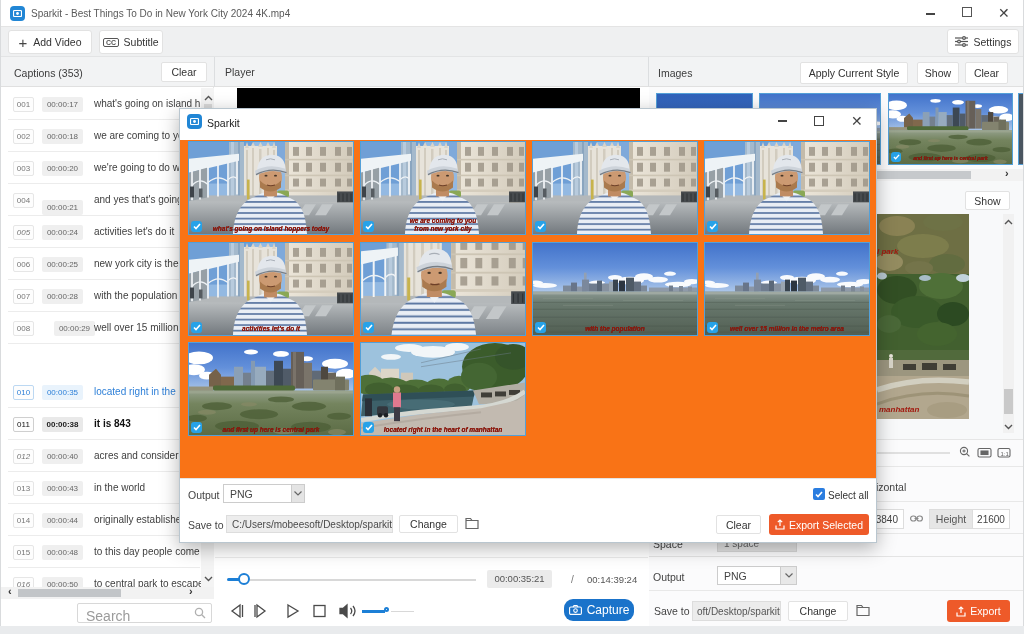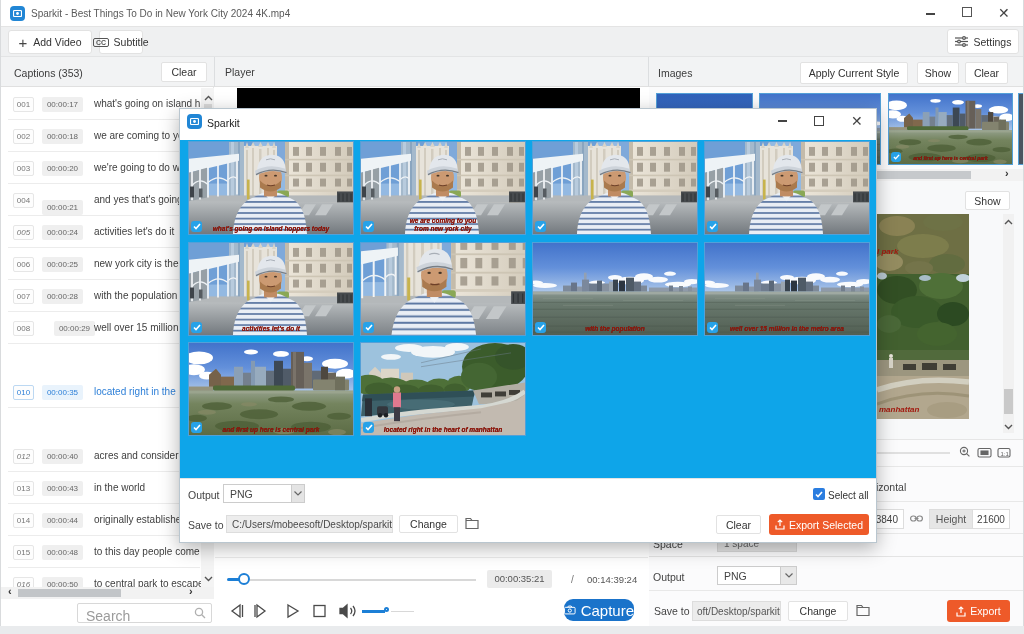--- a/index.html
+++ b/index.html
@@ -315,21 +315,21 @@
       <circle cx="4.5" cy="4.5" r="1.4" fill="#fff"></circle>
     </svg>
 </div>
 <div class="abs" style="left:31px;top:8px;font-size:10px;color:#5a5a5a">Sparkit - Best Things To Do in New York City 2024 4K.mp4</div>
 <div class="abs" style="left:926px;top:13px;width:9px;height:1.5px;background:#444"></div>
 <div class="abs" style="left:962px;top:7px;width:10px;height:10px;border:1.2px solid #555"></div>
 <div class="abs wbtn" style="left:998px;top:5px;font-size:14px">✕</div>
 
 <div class="abs" style="left:0;top:27px;width:1024px;height:30px;background:#eff0f1;border-bottom:1px solid #e3e4e5"></div>
 <div class="btn" style="left:8px;top:30px;width:84px;height:24px"><span style="font-size:15px;font-weight:300;margin-right:6px;color:#444">+</span>Add Video</div>
-<div class="btn" style="left:99px;top:30px;width:44px;height:24px"><span style="border:1.2px solid #555;border-radius:2px;font-size:7px;padding:0 1.5px;margin-right:5px;color:#555;font-weight:bold">CC</span>Subtitle</div>
+<div class="btn" style="left:99px;top:30px;width:64px;height:24px"><span style="border:1.2px solid #555;border-radius:2px;font-size:7px;padding:0 1.5px;margin-right:5px;color:#555;font-weight:bold">CC</span>Subtitle</div>
 <div class="btn" style="left:947px;top:29px;width:72px;height:25px">
 <svg width="13" height="11" viewBox="0 0 13 11" style="margin-right:6px">
       <g stroke="#555" stroke-width="1.2">
         <line x1="0" y1="2" x2="13" y2="2"></line>
         <line x1="0" y1="5.5" x2="13" y2="5.5"></line>
         <line x1="0" y1="9" x2="13" y2="9"></line>
         <circle cx="9" cy="2" r="1.4" fill="#fff"></circle>
         <circle cx="4" cy="5.5" r="1.4" fill="#fff"></circle>
         <circle cx="9" cy="9" r="1.4" fill="#fff"></circle>
       </g>
@@ -387,20 +387,26 @@
       <div class="tmbox" style="top:9px;margin-left:12px;">00:00:29</div>
       <div class="ctext" style="top:10px;">well over 15 million</div>
       <div class="rowline" style="top:31px"></div>
     </div>
     <div class="abs" style="left:0;top:288px;width:201px;height:32px">
       <div class="nmbox" style="top:9px;color:#2f80d8;border-color:#bcd8f2">010</div>
       <div class="tmbox" style="top:9px;color:#2f80d8;background:#e9f3fc">00:00:35</div>
       <div class="ctext" style="top:10px;color:#2f80d8">located right in the</div>
       <div class="rowline" style="top:31px"></div>
     </div>
+    <div class="abs" style="left:0;top:320px;width:201px;height:32px">
+      <div class="nmbox" style="top:9px;color:#111;border-color:#cfcfcf">011</div>
+      <div class="tmbox" style="top:9px;color:#222;background:#e9e9e9;font-weight:bold">00:00:38</div>
+      <div class="ctext" style="top:10px;color:#111;font-weight:bold">it is 843</div>
+      <div class="rowline" style="top:31px"></div>
+    </div>
     <div class="abs" style="left:0;top:352px;width:201px;height:32px">
       <div class="nmbox" style="top:9px;font-style:italic;">012</div>
       <div class="tmbox" style="top:9px;">00:00:40</div>
       <div class="ctext" style="top:10px;">acres and considere</div>
       <div class="rowline" style="top:31px"></div>
     </div>
     <div class="abs" style="left:0;top:384px;width:201px;height:32px">
       <div class="nmbox" style="top:9px;">013</div>
       <div class="tmbox" style="top:9px;">00:00:43</div>
       <div class="ctext" style="top:10px;">in the world</div>
@@ -468,21 +474,21 @@
       <line x1="26" y1="2" x2="26" y2="14"></line>
     <polygon points="59,2 69,8 59,14"></polygon>
     <rect x="85" y="2.5" width="11" height="11"></rect>
     <path d="M111 5.5 h3 l4 -3.5 v12 l-4 -3.5 h-3 z" fill="#4a4a4a"></path>
     <path d="M121.5 5 q2.5 3 0 6 M124 3 q4 5 0 10"></path>
   </g>
 </svg>
 <div class="abs" style="left:362px;top:610px;width:23px;height:2.5px;background:#1c7fd6"></div>
 <div class="abs" style="left:391px;top:610.5px;width:23px;height:1.5px;background:#d8d8d8"></div>
 <div class="abs" style="left:384px;top:607px;width:5px;height:5px;border-radius:50%;background:#fff;border:2px solid #1c7fd6"></div>
-<div class="abs" style="left:564px;top:599px;width:70px;height:22px;background:#1a73ca;border-radius:9px;display:flex;align-items:center;justify-content:center;color:#fff;font-size:15px">
+<div class="abs" style="left:564px;top:599px;width:70px;height:22px;background:#1a73ca;border-radius:9px;display:flex;align-items:center;justify-content:center;color:#fff;font-size:12px">
 <svg width="13" height="10" viewBox="0 0 13 10" style="margin-right:5px">
       <rect x="0.6" y="2" width="11.8" height="7.4" rx="1.2" fill="none" stroke="#fff" stroke-width="1.1"></rect>
       <path d="M4 2 L5 0.6 h3 L9 2" fill="none" stroke="#fff" stroke-width="1.1"></path>
       <circle cx="6.5" cy="5.6" r="1.8" fill="none" stroke="#fff" stroke-width="1.1"></circle>
     </svg>Capture</div>
 
 <div class="hdr" style="left:648px;top:57px;width:376px;height:30px;border-left:1px solid #dcdee0"></div>
 <div class="abs" style="left:658px;top:67px;color:#3c3c3c">Images</div>
 <div class="btn" style="left:800px;top:62px;width:108px;height:22px;border-radius:2px">Apply Current Style</div>
 <div class="btn" style="left:917px;top:62px;width:42px;height:22px;border-radius:2px">Show</div>
@@ -584,21 +590,21 @@
         <path d="M5 7 V1.2 M2.8 3.2 L5 1 L7.2 3.2"></path>
       </g>
     </svg>Export</div>
 
 <div class="abs" style="left:0;top:0;width:1px;height:634px;background:#d9dbdd"></div>
 <div class="abs" style="left:1023px;top:0;width:1px;height:634px;background:#d9dbdd"></div>
 <div class="abs" style="left:0;top:633px;width:1024px;height:1px;background:#c9cbcd"></div>
 
 <div class="abs" style="left:0;top:626px;width:1024px;height:8px;background:#e9ebed"></div>
 
-<div class="abs" style="left:179px;top:108px;width:698px;height:435px;background:#0ea5e9;border:1px solid #b9c6cf;box-shadow:0 5px 18px rgba(0,0,0,0.3)">
+<div class="abs" style="left:179px;top:108px;width:698px;height:435px;background:#f97316;border:1px solid #b9c6cf;box-shadow:0 5px 18px rgba(0,0,0,0.3)">
   <div class="abs" style="left:0;top:0;width:696px;height:31px;background:#fff"></div>
   <div class="abs" style="left:7px;top:5px;width:15px;height:15px;border-radius:4px;background:#2186d5;display:flex;align-items:center;justify-content:center">
     <svg width="9" height="9" viewBox="0 0 9 9">
         <rect x="0.5" y="1.5" width="8" height="6" rx="1" fill="none" stroke="#fff" stroke-width="1.2"></rect>
         <circle cx="4.5" cy="4.5" r="1.4" fill="#fff"></circle>
       </svg>
   </div>
   <div class="abs" style="left:27px;top:8px;font-size:10.5px;color:#222">Sparkit</div>
   <div class="abs" style="left:598px;top:11px;width:9px;height:1.5px;background:#444"></div>
   <div class="abs" style="left:634px;top:7px;width:10px;height:10px;border:1.2px solid #444"></div>

